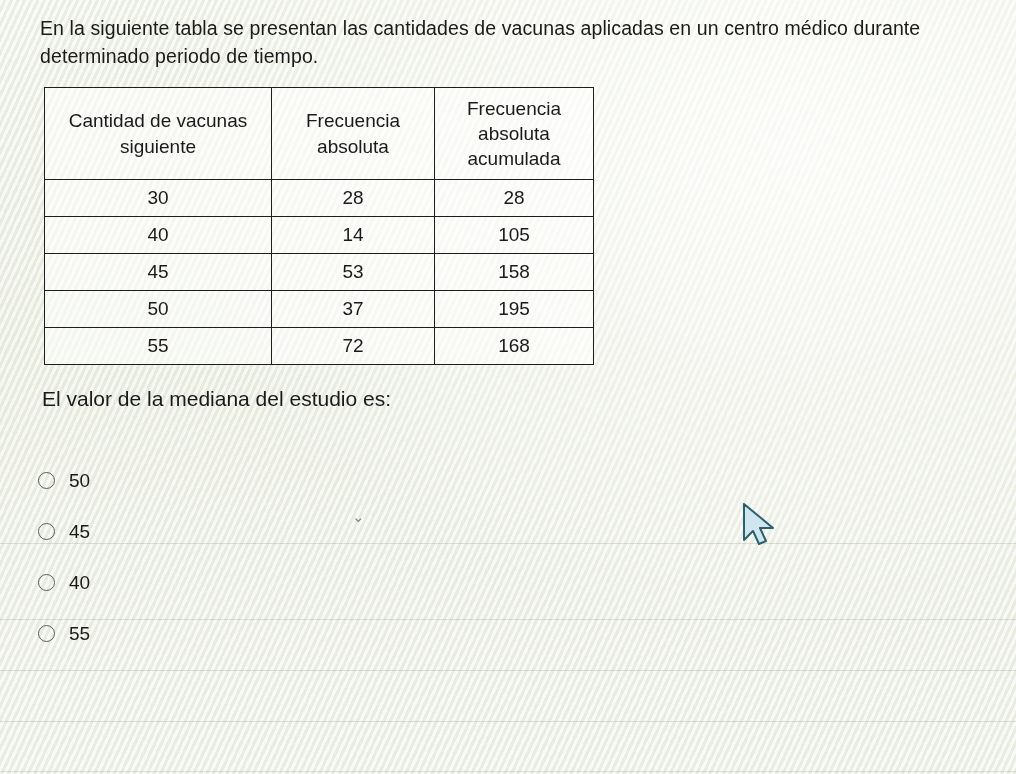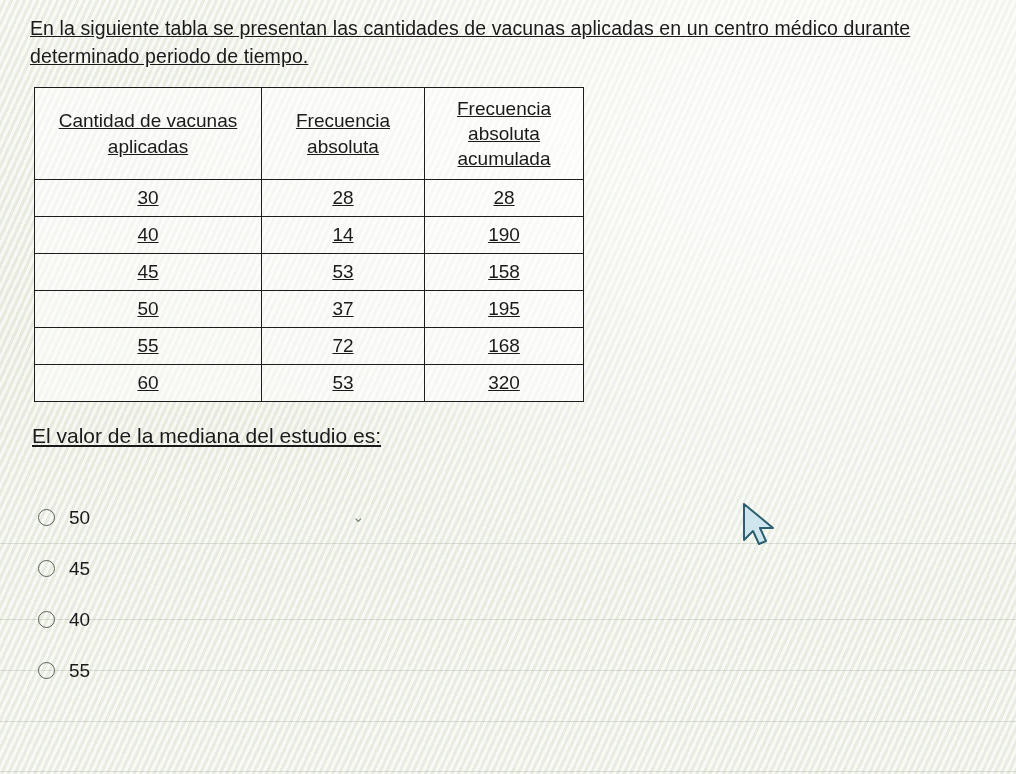--- a/index.html
+++ b/index.html
@@ -34,22 +34,21 @@
     position: absolute;
     left: 0;
     right: 0;
     height: 1px;
     background: rgba(120,130,110,0.22);
     pointer-events: none;
   }
   .content {
     position: relative;
     z-index: 3;
-    padding: 14px 30px 0 30px;
-    text-decoration: underline;
+    padding: 14px 30px 0 40px;
   }
   .intro {
     font-size: 19.5px;
     line-height: 1.46;
     letter-spacing: 0.1px;
     margin: 0 0 16px 0;
     max-width: 960px;
   }
   table.freq {
     border-collapse: collapse;
@@ -125,55 +124,50 @@
 <div class="hline" style="top:721px"></div>
 <div class="hline" style="top:771px"></div>
 
 <div class="content">
 
   <p class="intro">En la siguiente tabla se presentan las cantidades de vacunas aplicadas en un centro médico durante determinado periodo de tiempo.</p>
 
   <table class="freq">
     <thead>
       <tr>
-        <th class="c0">Cantidad de vacunas aplicadas</th>
+        <th class="c0">Cantidad de vacunas siguiente</th>
         <th class="c1">Frecuencia absoluta</th>
         <th class="c2">Frecuencia absoluta acumulada</th>
       </tr>
     </thead>
     <tbody>
       <tr>
         <td>30</td>
         <td>28</td>
         <td>28</td>
       </tr>
       <tr>
         <td>40</td>
         <td>14</td>
-        <td>190</td>
+        <td>105</td>
       </tr>
       <tr>
         <td>45</td>
         <td>53</td>
         <td>158</td>
       </tr>
       <tr>
         <td>50</td>
         <td>37</td>
         <td>195</td>
       </tr>
       <tr>
         <td>55</td>
         <td>72</td>
         <td>168</td>
-      </tr>
-      <tr>
-        <td>60</td>
-        <td>53</td>
-        <td>320</td>
       </tr>
     </tbody>
   </table>
 
   <p class="question">El valor de la mediana del estudio es:</p>
 </div>
 
 <div class="options">
   <div class="option">
     <span class="radio"></span>

